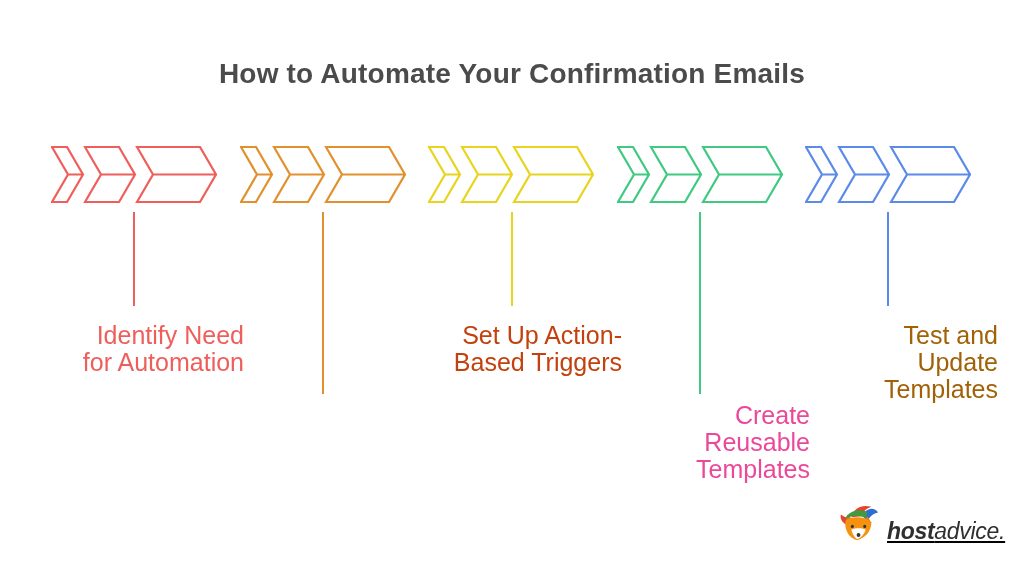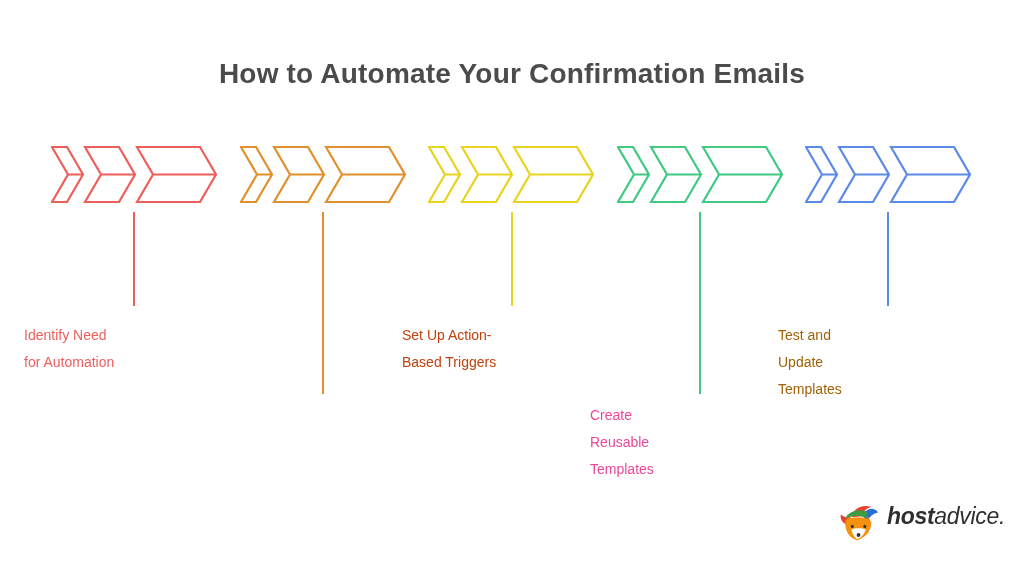--- a/index.html
+++ b/index.html
@@ -26,32 +26,33 @@
     top: 146px;
   }
   .connector {
     position: absolute;
     top: 212px;
     width: 2px;
   }
   .step-label {
     position: absolute;
     width: 220px;
-    text-align: left;
-    font-size: 14px;
+    text-align: right;
+    font-size: 25px;
     line-height: 27px;
     white-space: pre-line;
   }
   .logo {
     position: absolute;
     left: 838px;
     top: 503px;
     display: flex;
-    align-items: flex-start;
+    align-items: flex-end;
     gap: 7px;
+    text-decoration: underline;
   }
   .logo-text {
     font-style: italic;
     font-size: 23px;
     letter-spacing: -0.3px;
   }
   .logo-text .bold { font-weight: bold; }
 </style>
 </head>
 <body>

